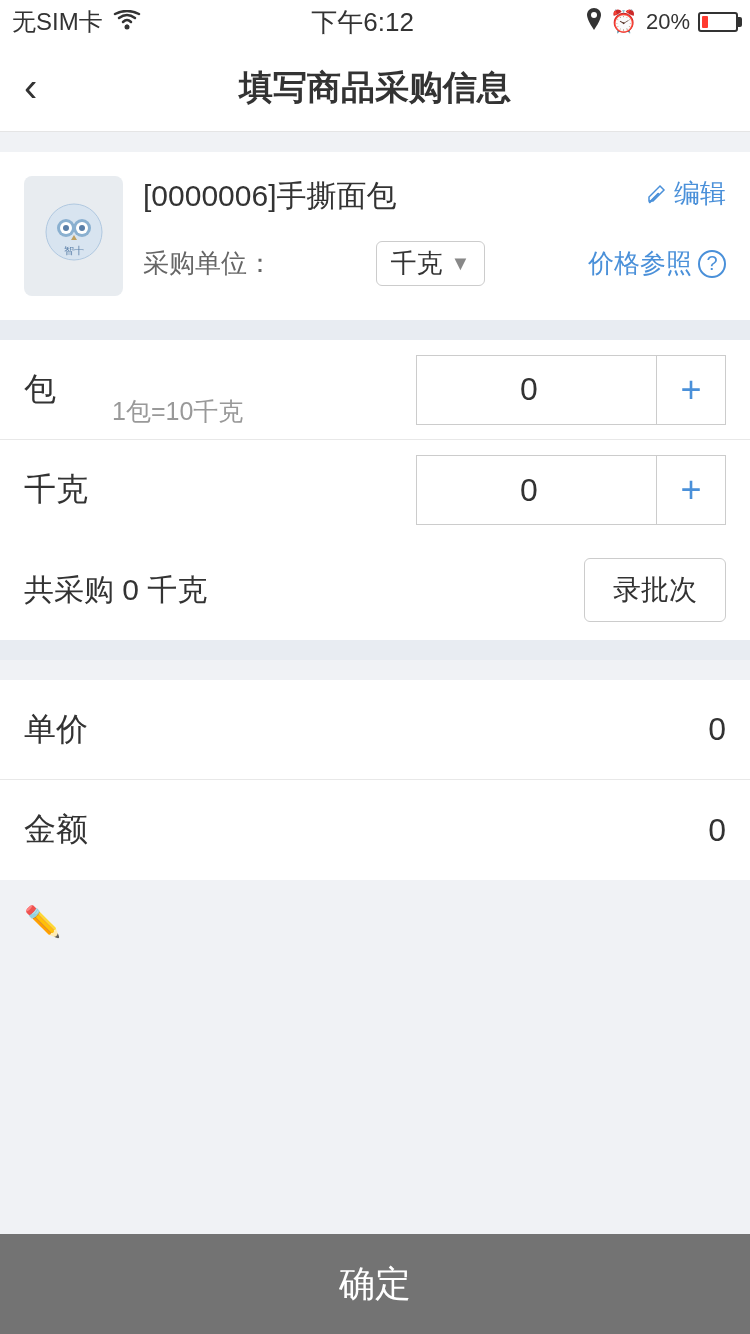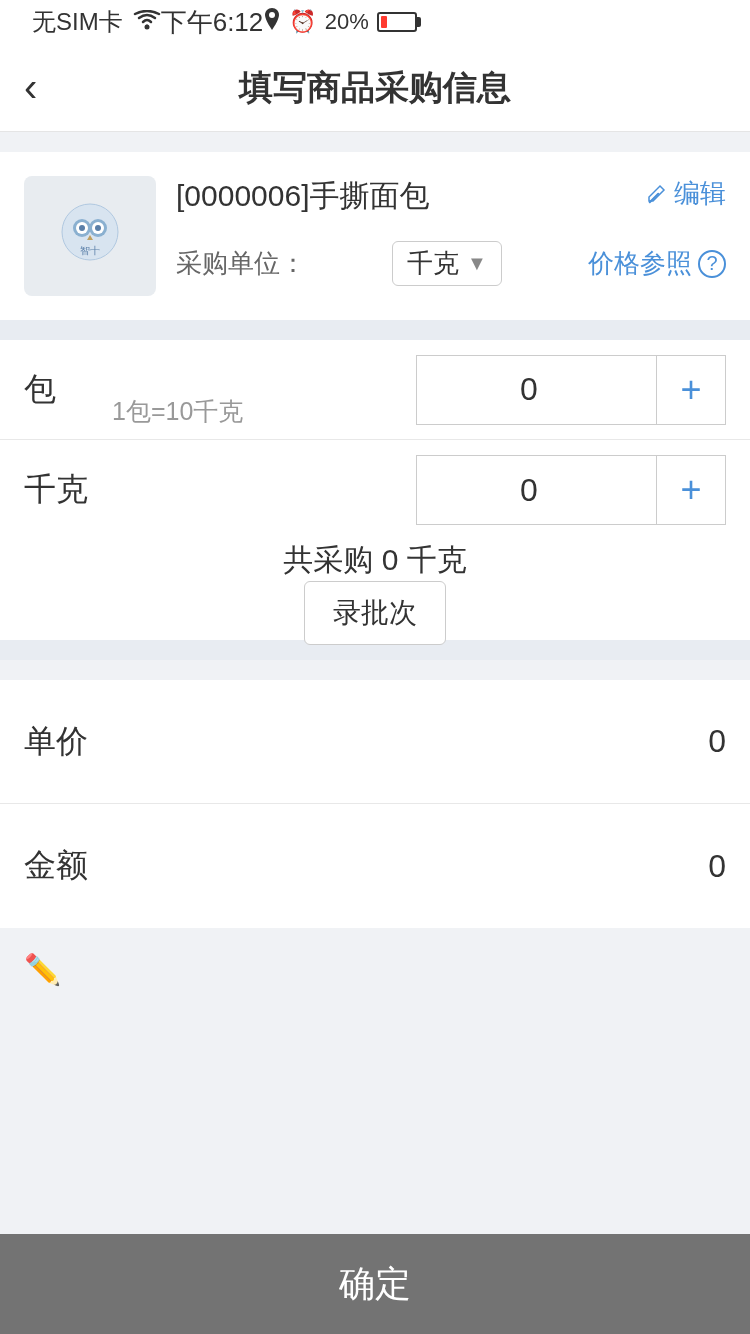--- a/index.html
+++ b/index.html
@@ -13,21 +13,22 @@
       color: #333;
     }
 
     
     .status-bar {
       width: 100%;
       height: 44px;
       background: #fff;
       display: flex;
       align-items: center;
-      padding: 0 32px;
+      justify-content: space-between;
+      padding: 0 12px;
       font-size: 24px;
       color: #333;
     }
     .status-left { display: flex; align-items: center; gap: 10px; }
     .status-right { display: flex; align-items: center; gap: 8px; font-size: 22px; }
     .battery-icon {
       display: inline-flex; align-items: center;
     }
     .battery-body {
       width: 40px; height: 20px;
@@ -71,21 +72,21 @@
     
     .product-card {
       background: #fff;
       padding: 24px 24px 24px 24px;
       margin-top: 20px;
       display: flex;
       align-items: flex-start;
       gap: 20px;
     }
     .product-image {
-      width: 132px; height: 120px;
+      width: 99px; height: 120px;
       background: #e8ecf0;
       border-radius: 8px;
       display: flex; align-items: center; justify-content: center;
       flex-shrink: 0;
     }
     .product-image-inner {
       text-align: center;
       color: #5a7fa8;
       font-size: 20px;
     }
@@ -210,21 +211,20 @@
     }
 
     
     .summary-row {
       background: #fff;
       display: flex;
       align-items: center;
       justify-content: space-between;
       padding: 0 24px;
       height: 100px;
-      flex-direction: column;
     }
     .summary-text {
       font-size: 30px;
       color: #333;
     }
     .batch-btn {
       border: 1px solid #ccc;
       border-radius: 6px;
       padding: 12px 28px;
       font-size: 28px;
@@ -236,21 +236,21 @@
     
     .info-section {
       background: #fff;
       margin-top: 20px;
     }
     .info-row {
       display: flex;
       align-items: center;
       justify-content: space-between;
       padding: 0 24px;
-      height: 124px;
+      height: 100px;
       border-bottom: 1px solid #e8e8e8;
     }
     .info-row:last-child {
       border-bottom: none;
     }
     .info-label {
       font-size: 32px;
       color: #333;
     }
     .info-value {

